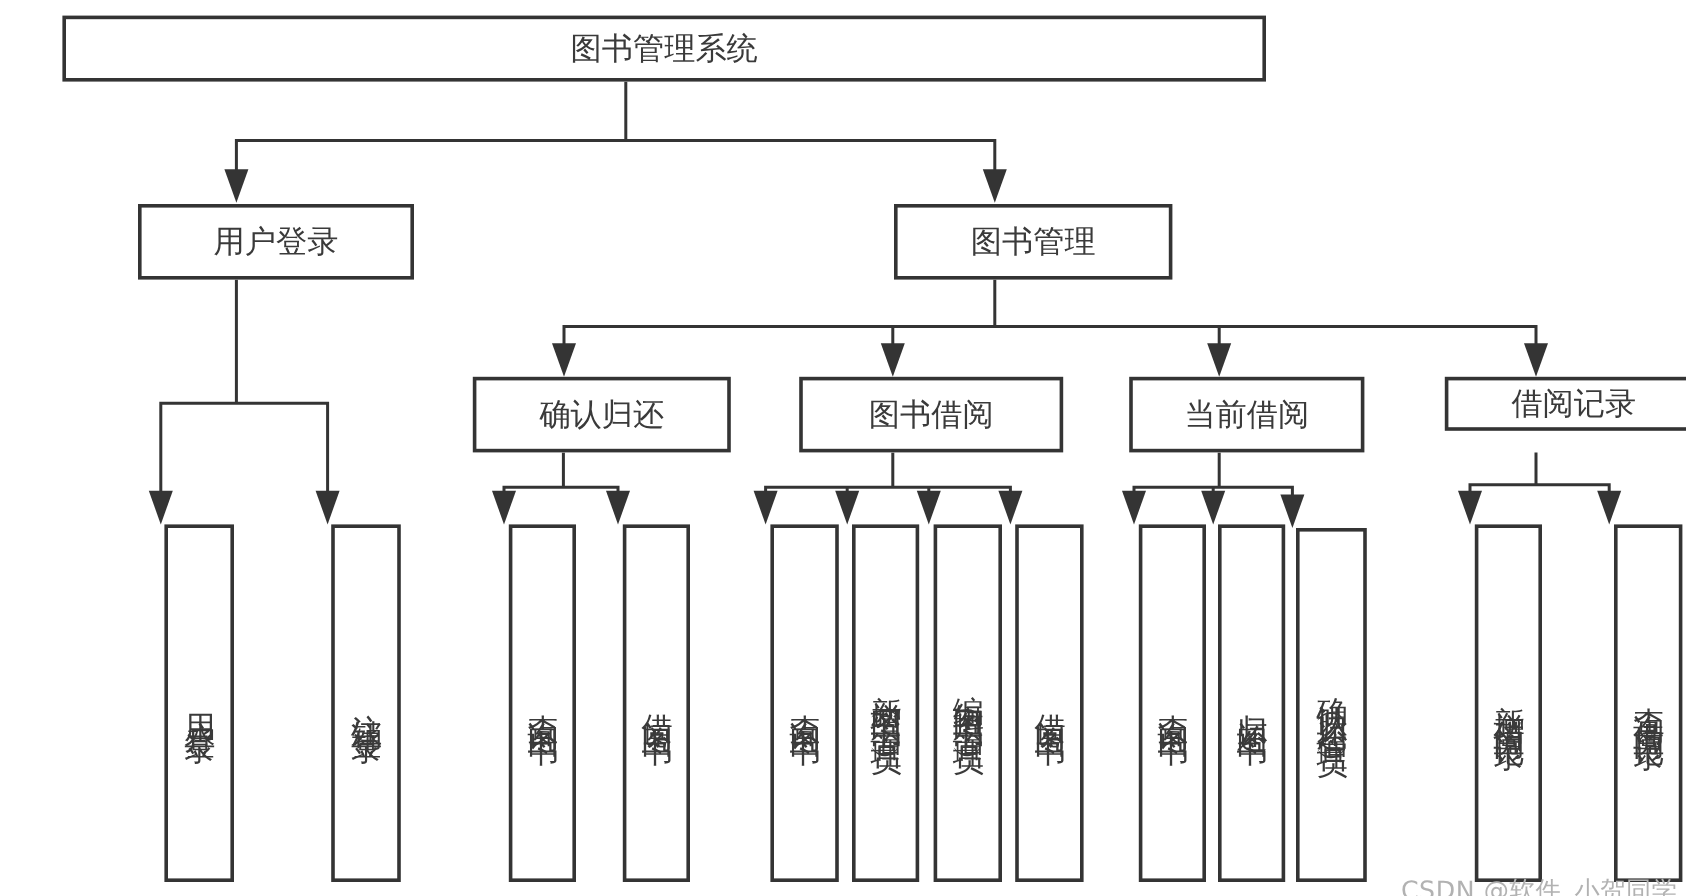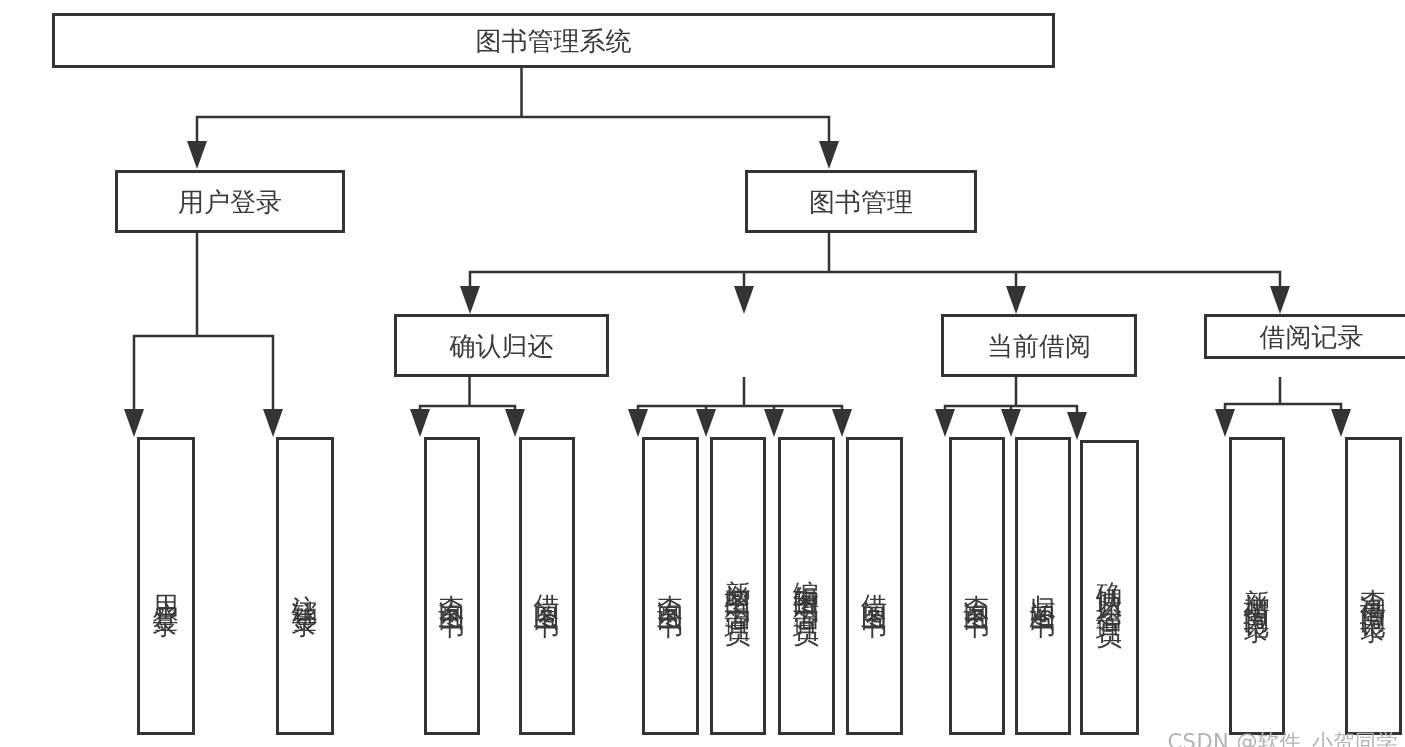--- a/index.html
+++ b/index.html
@@ -88,20 +88,21 @@
       <polygon points="1331,409 1351,409 1341,437"></polygon>
     </g>
   </svg>
 
   <div class="node" style="left:20px; top:13px; width:1003px; height:55px;">图书管理系统</div>
 
   <div class="node" style="left:83px; top:170px; width:230px; height:63px;">用户登录</div>
   <div class="node" style="left:713px; top:170px; width:232px; height:63px;">图书管理</div>
 
   <div class="node" style="left:362px; top:314px; width:215px; height:63px;">确认归还</div>
+  <div class="node" style="left:634px; top:314px; width:220px; height:63px;">图书借阅</div>
   <div class="node" style="left:909px; top:314px; width:196px; height:63px;">当前借阅</div>
   <div class="node" style="left:1172px; top:314px; width:215px; height:45px;">借阅记录</div>
 
   <div class="node vnode" style="left:105px; top:437px; width:58px; height:298px;">用户登录</div>
   <div class="node vnode" style="left:244px; top:437px; width:58px; height:298px;">注销登录</div>
 
   <div class="node vnode" style="left:392px; top:437px; width:56px; height:298px;">查询图书</div>
   <div class="node vnode" style="left:487px; top:437px; width:56px; height:298px;">借阅图书</div>
 
   <div class="node vnode" style="left:610px; top:437px; width:57px; height:298px;">查询图书</div>

